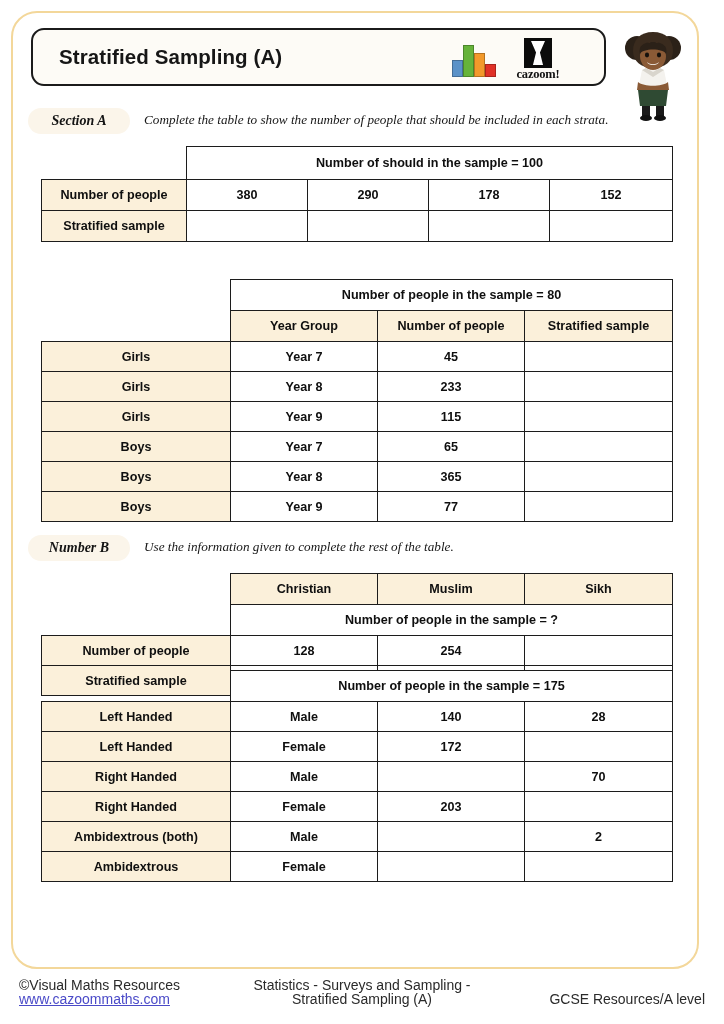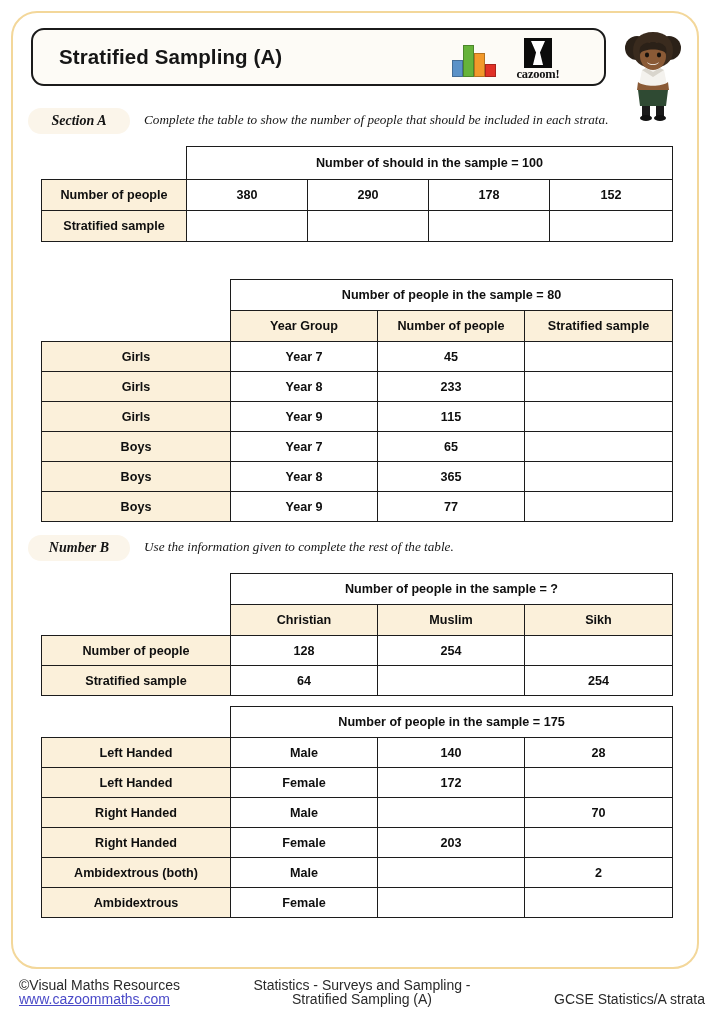--- a/index.html
+++ b/index.html
@@ -339,44 +339,44 @@
 <table class="tbl" style="left:41px; top:573px; width:631px">
   <colgroup>
       <col style="width:189px">
       <col style="width:147px">
       <col style="width:147px">
       <col style="width:148px">
     </colgroup>
   <tbody>
     <tr>
       <td class="void"></td>
-      <td class="hdr" colspan="3" style="height:30px">Number of people in the sample = ?</td>
-    </tr>
-    <tr>
-      <td class="void"></td>
       <td class="colhdr" style="height:30px">Christian</td>
       <td class="colhdr">Muslim</td>
       <td class="colhdr">Sikh</td>
     </tr>
     <tr>
+      <td class="void"></td>
+      <td class="hdr" colspan="3" style="height:30px">Number of people in the sample = ?</td>
+    </tr>
+    <tr>
       <td class="rowlab" style="height:29px">Number of people</td>
       <td class="val">128</td>
       <td class="val">254</td>
       <td class="val"></td>
     </tr>
     <tr>
       <td class="rowlab" style="height:29px">Stratified sample</td>
       <td class="val">64</td>
       <td class="val"></td>
       <td class="val">254</td>
     </tr>
   </tbody>
 </table>
 
-<table class="tbl" style="left:41px; top:706px; width:631px">
+<table class="tbl" style="left:41px; top:670px; width:631px">
   <colgroup>
       <col style="width:189px">
       <col style="width:147px">
       <col style="width:147px">
       <col style="width:148px">
     </colgroup>
   <tbody>
     <tr>
       <td class="void"></td>
       <td class="hdr" colspan="3" style="height:30px">Number of people in the sample = 175</td>
@@ -422,14 +422,14 @@
 
 <div class="footer">
   <div class="foot-left">
     <div>©Visual Maths Resources</div>
     <a href="#">www.cazoommaths.com</a>
   </div>
   <div class="foot-mid">
     <div>Statistics - Surveys and Sampling -</div>
     <div>Stratified Sampling (A)</div>
   </div>
-  <div class="foot-right">GCSE Statistics/A strata</div>
+  <div class="foot-right">GCSE Resources/A level</div>
 </div>
 
 </body></html>

